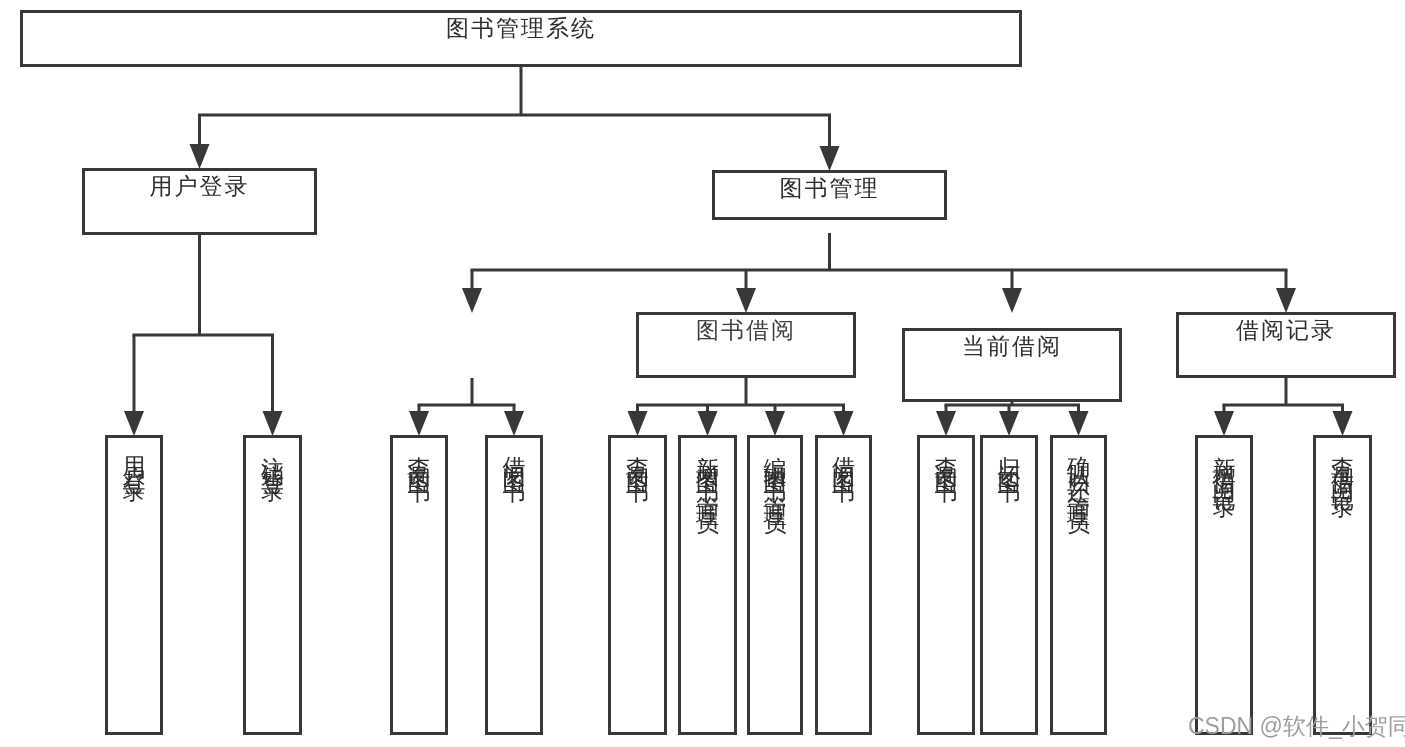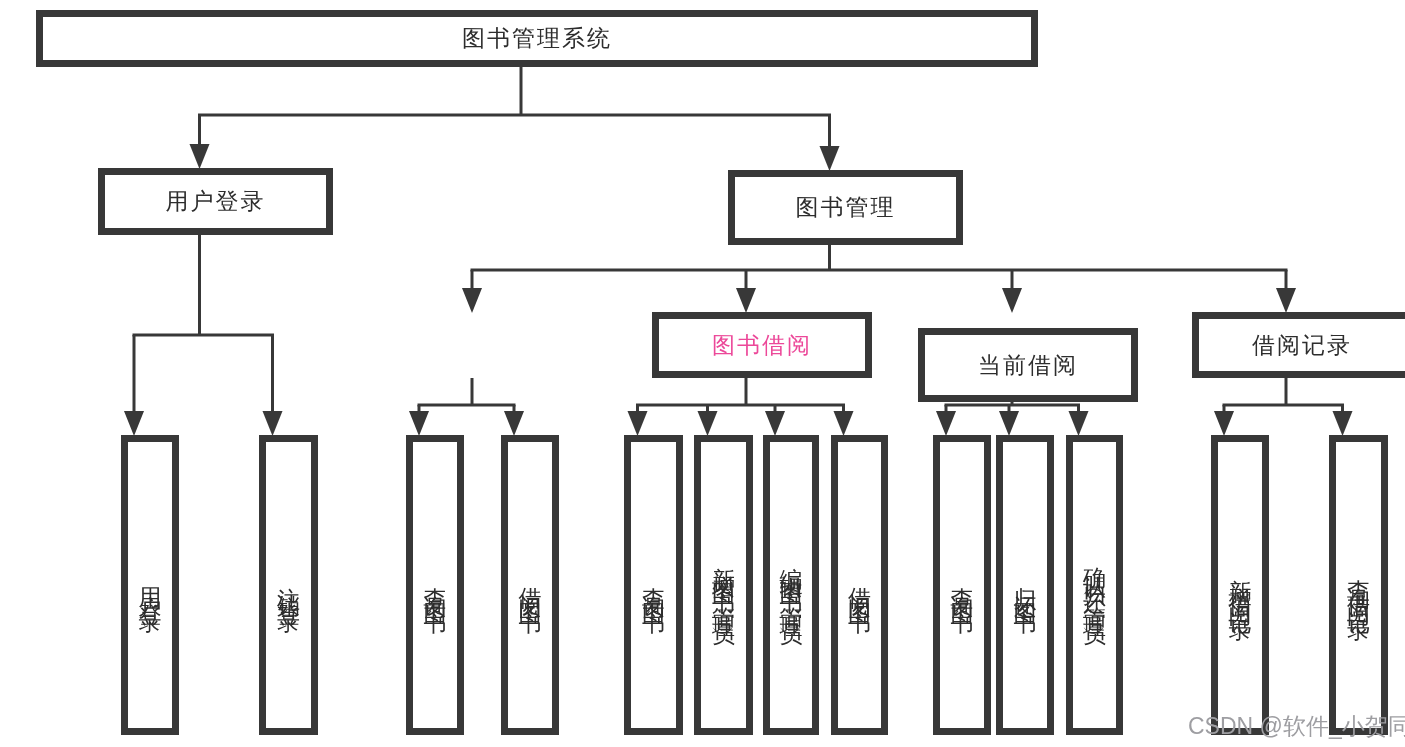--- a/index.html
+++ b/index.html
@@ -13,27 +13,25 @@
   }
   #edges {
     position: absolute;
     left: 0; top: 0;
     width: 1405px; height: 747px;
   }
   .node {
     position: absolute;
     box-sizing: border-box;
     background: #ffffff;
-    border: 7px solid #000000;
+    border: 3px solid #000000;
     display: flex;
-    align-items: center;
     justify-content: center;
     color: #2d2d2d;
     z-index: 2;
-    margin-left: 16px;
   }
   .node.horizontal .node-label {
     font-size: 23px;
     letter-spacing: 2px;
     white-space: nowrap;
   }
   .node.vertical .node-label {
     writing-mode: vertical-rl;
     text-orientation: mixed;
     font-size: 23px;
@@ -108,25 +106,25 @@
       <line x1="1342.5" y1="405" x2="1342.5" y2="415" stroke="#383838" stroke-width="3"></line>
       <polygon points="1332.5,411 1352.5,411 1342.5,436" fill="#383838"></polygon>
     </svg>
   <div class="watermark" style="color: rgb(158, 158, 162);">CSDN @软件_小贺同学</div>
 <div class="node horizontal" style="left: 20px; top: 10px; width: 1002px; height: 57px; border-color: rgb(56, 56, 56);">
       <span class="node-label" style="color: rgb(45, 45, 45);">图书管理系统</span>
     </div>
     <div class="node horizontal" style="left: 82px; top: 168px; width: 235px; height: 67px; border-color: rgb(56, 56, 56);">
       <span class="node-label" style="color: rgb(45, 45, 45);">用户登录</span>
     </div>
-    <div class="node horizontal" style="left: 712px; top: 170px; width: 235px; height: 75px; border-color: rgb(56, 56, 56);">
+    <div class="node horizontal" style="left: 712px; top: 170px; width: 235px; height: 50px; border-color: rgb(56, 56, 56);">
       <span class="node-label" style="color: rgb(45, 45, 45);">图书管理</span>
     </div>
     <div class="node horizontal" style="left: 636px; top: 312px; width: 220px; height: 66px; border-color: rgb(56, 56, 56);">
-      <span class="node-label" style="color: #ec4899;">图书借阅</span>
+      <span class="node-label" style="color: #404040;">图书借阅</span>
     </div>
     <div class="node horizontal" style="left: 902px; top: 328px; width: 220px; height: 74px; border-color: rgb(56, 56, 56);">
       <span class="node-label" style="color: rgb(45, 45, 45);">当前借阅</span>
     </div>
     <div class="node horizontal" style="left: 1176px; top: 312px; width: 220px; height: 66px; border-color: rgb(56, 56, 56);">
       <span class="node-label" style="color: rgb(45, 45, 45);">借阅记录</span>
     </div>
     <div class="node vertical" style="left: 105px; top: 435px; width: 58px; height: 300px; border-color: rgb(56, 56, 56);">
       <span class="node-label" style="color: rgb(45, 45, 45);">用户登录</span>
     </div>

